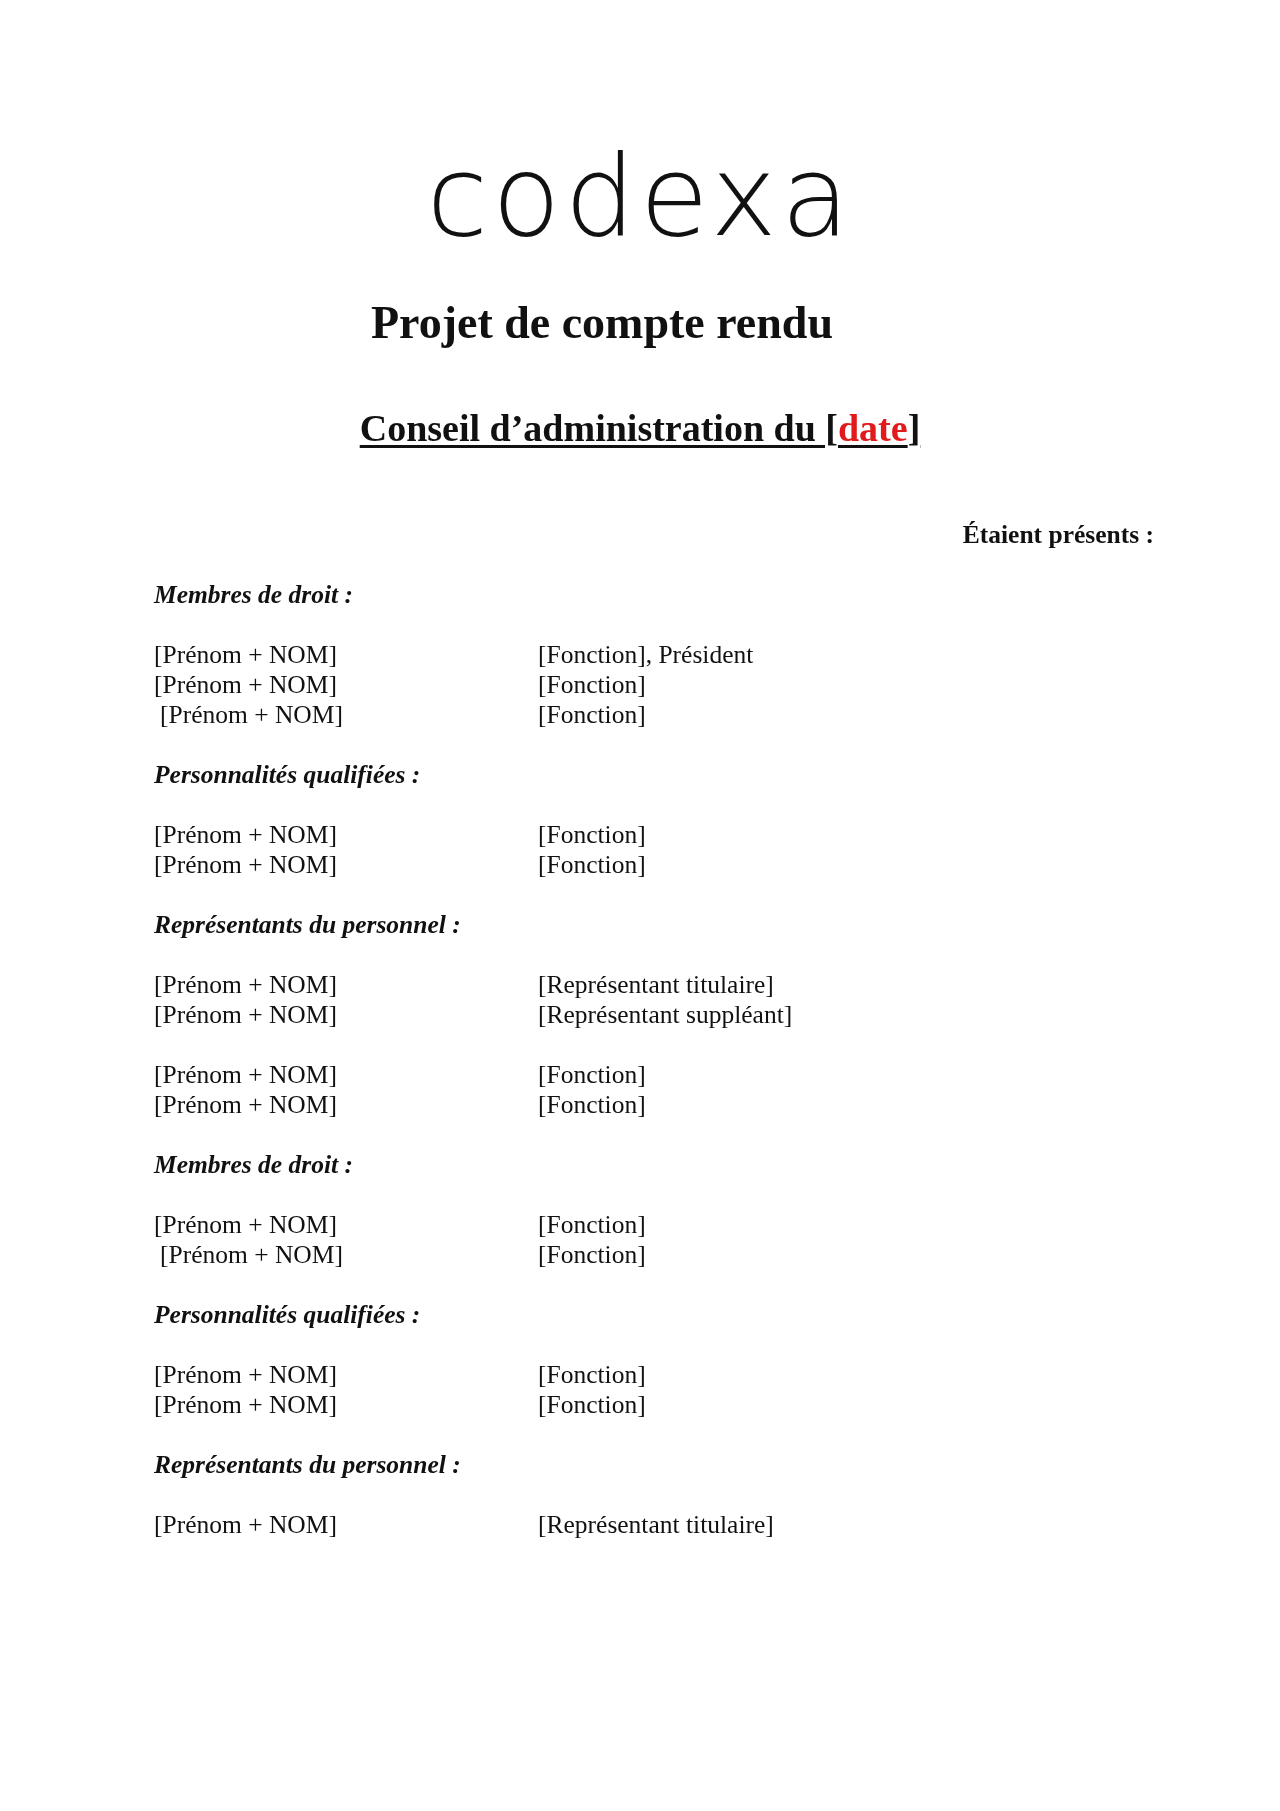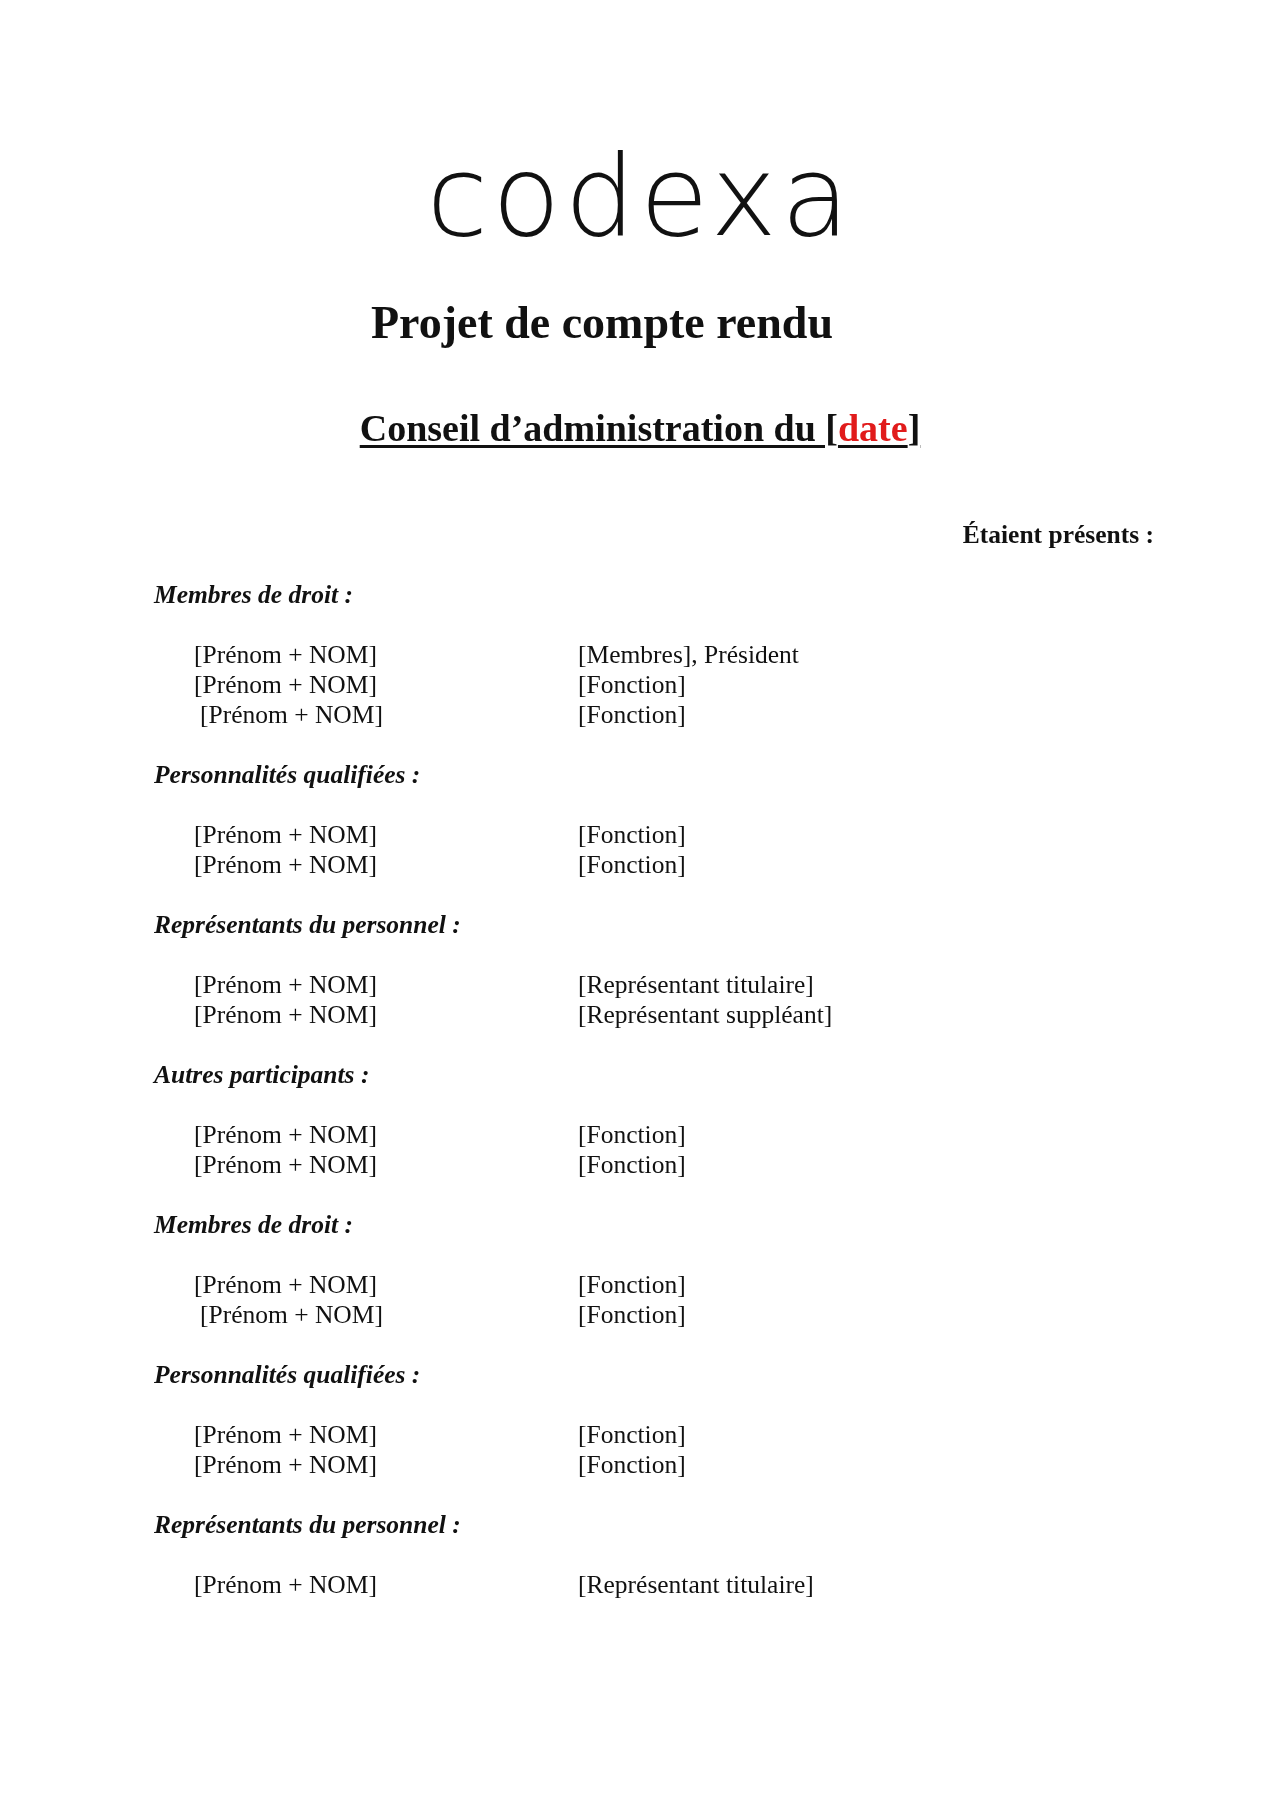--- a/index.html
+++ b/index.html
@@ -11,41 +11,41 @@
   .title { position: absolute; left: 0; width: 1204px; top: 298px; text-align: center;
            font-weight: bold; font-size: 46px; line-height: 1.1; }
   .subtitle { position: absolute; left: 0; width: 1280px; top: 408px; text-align: center;
               font-weight: bold; font-size: 38px; line-height: 1.1; text-decoration: underline;
               text-decoration-thickness: 3px; text-underline-offset: 4px; }
   .red { color: #e11b1b; }
   .body { position: absolute; left: 154px; top: 520px; width: 1000px; font-size: 25.5px; }
   .h { font-weight: bold; height: 30px; line-height: 30px; margin-bottom: 30px; text-align: right; }
   .sub { font-style: italic; height: 30px; line-height: 30px; margin-bottom: 30px; font-weight: bold; }
   .row { display: flex; height: 30px; line-height: 30px; }
-  .row .name { width: 384px; margin-left: 40px; }
+  .row .name { width: 384px; }
   .row .name.indent { padding-left: 6px; width: 378px; }
   .group { margin-bottom: 30px; }
 </style>
 </head>
 <body>
 
 <div class="logo">codexa</div>
 
 <div class="title">Projet de compte rendu</div>
 
 <div class="subtitle"><span>Conseil d’administration du [</span><span class="red">date</span><span>]</span></div>
 
 <div class="body">
   <div class="h">Étaient présents :</div>
 
   <div class="sub">Membres de droit :</div>
   <div class="group">
     <div class="row">
         <span class="name">[Prénom + NOM]</span>
-        <span>[Membres], Président</span>
+        <span>[Fonction], Président</span>
       </div>
     <div class="row">
         <span class="name">[Prénom + NOM]</span>
         <span>[Fonction]</span>
       </div>
     <div class="row">
         <span class="name indent">[Prénom + NOM]</span>
         <span>[Fonction]</span>
       </div>
   </div>
@@ -67,21 +67,20 @@
     <div class="row">
         <span class="name">[Prénom + NOM]</span>
         <span>[Représentant titulaire]</span>
       </div>
     <div class="row">
         <span class="name">[Prénom + NOM]</span>
         <span>[Représentant suppléant]</span>
       </div>
   </div>
 
-  <div class="sub">Autres participants :</div>
   <div class="group">
     <div class="row">
         <span class="name">[Prénom + NOM]</span>
         <span>[Fonction]</span>
       </div>
     <div class="row">
         <span class="name">[Prénom + NOM]</span>
         <span>[Fonction]</span>
       </div>
   </div>

